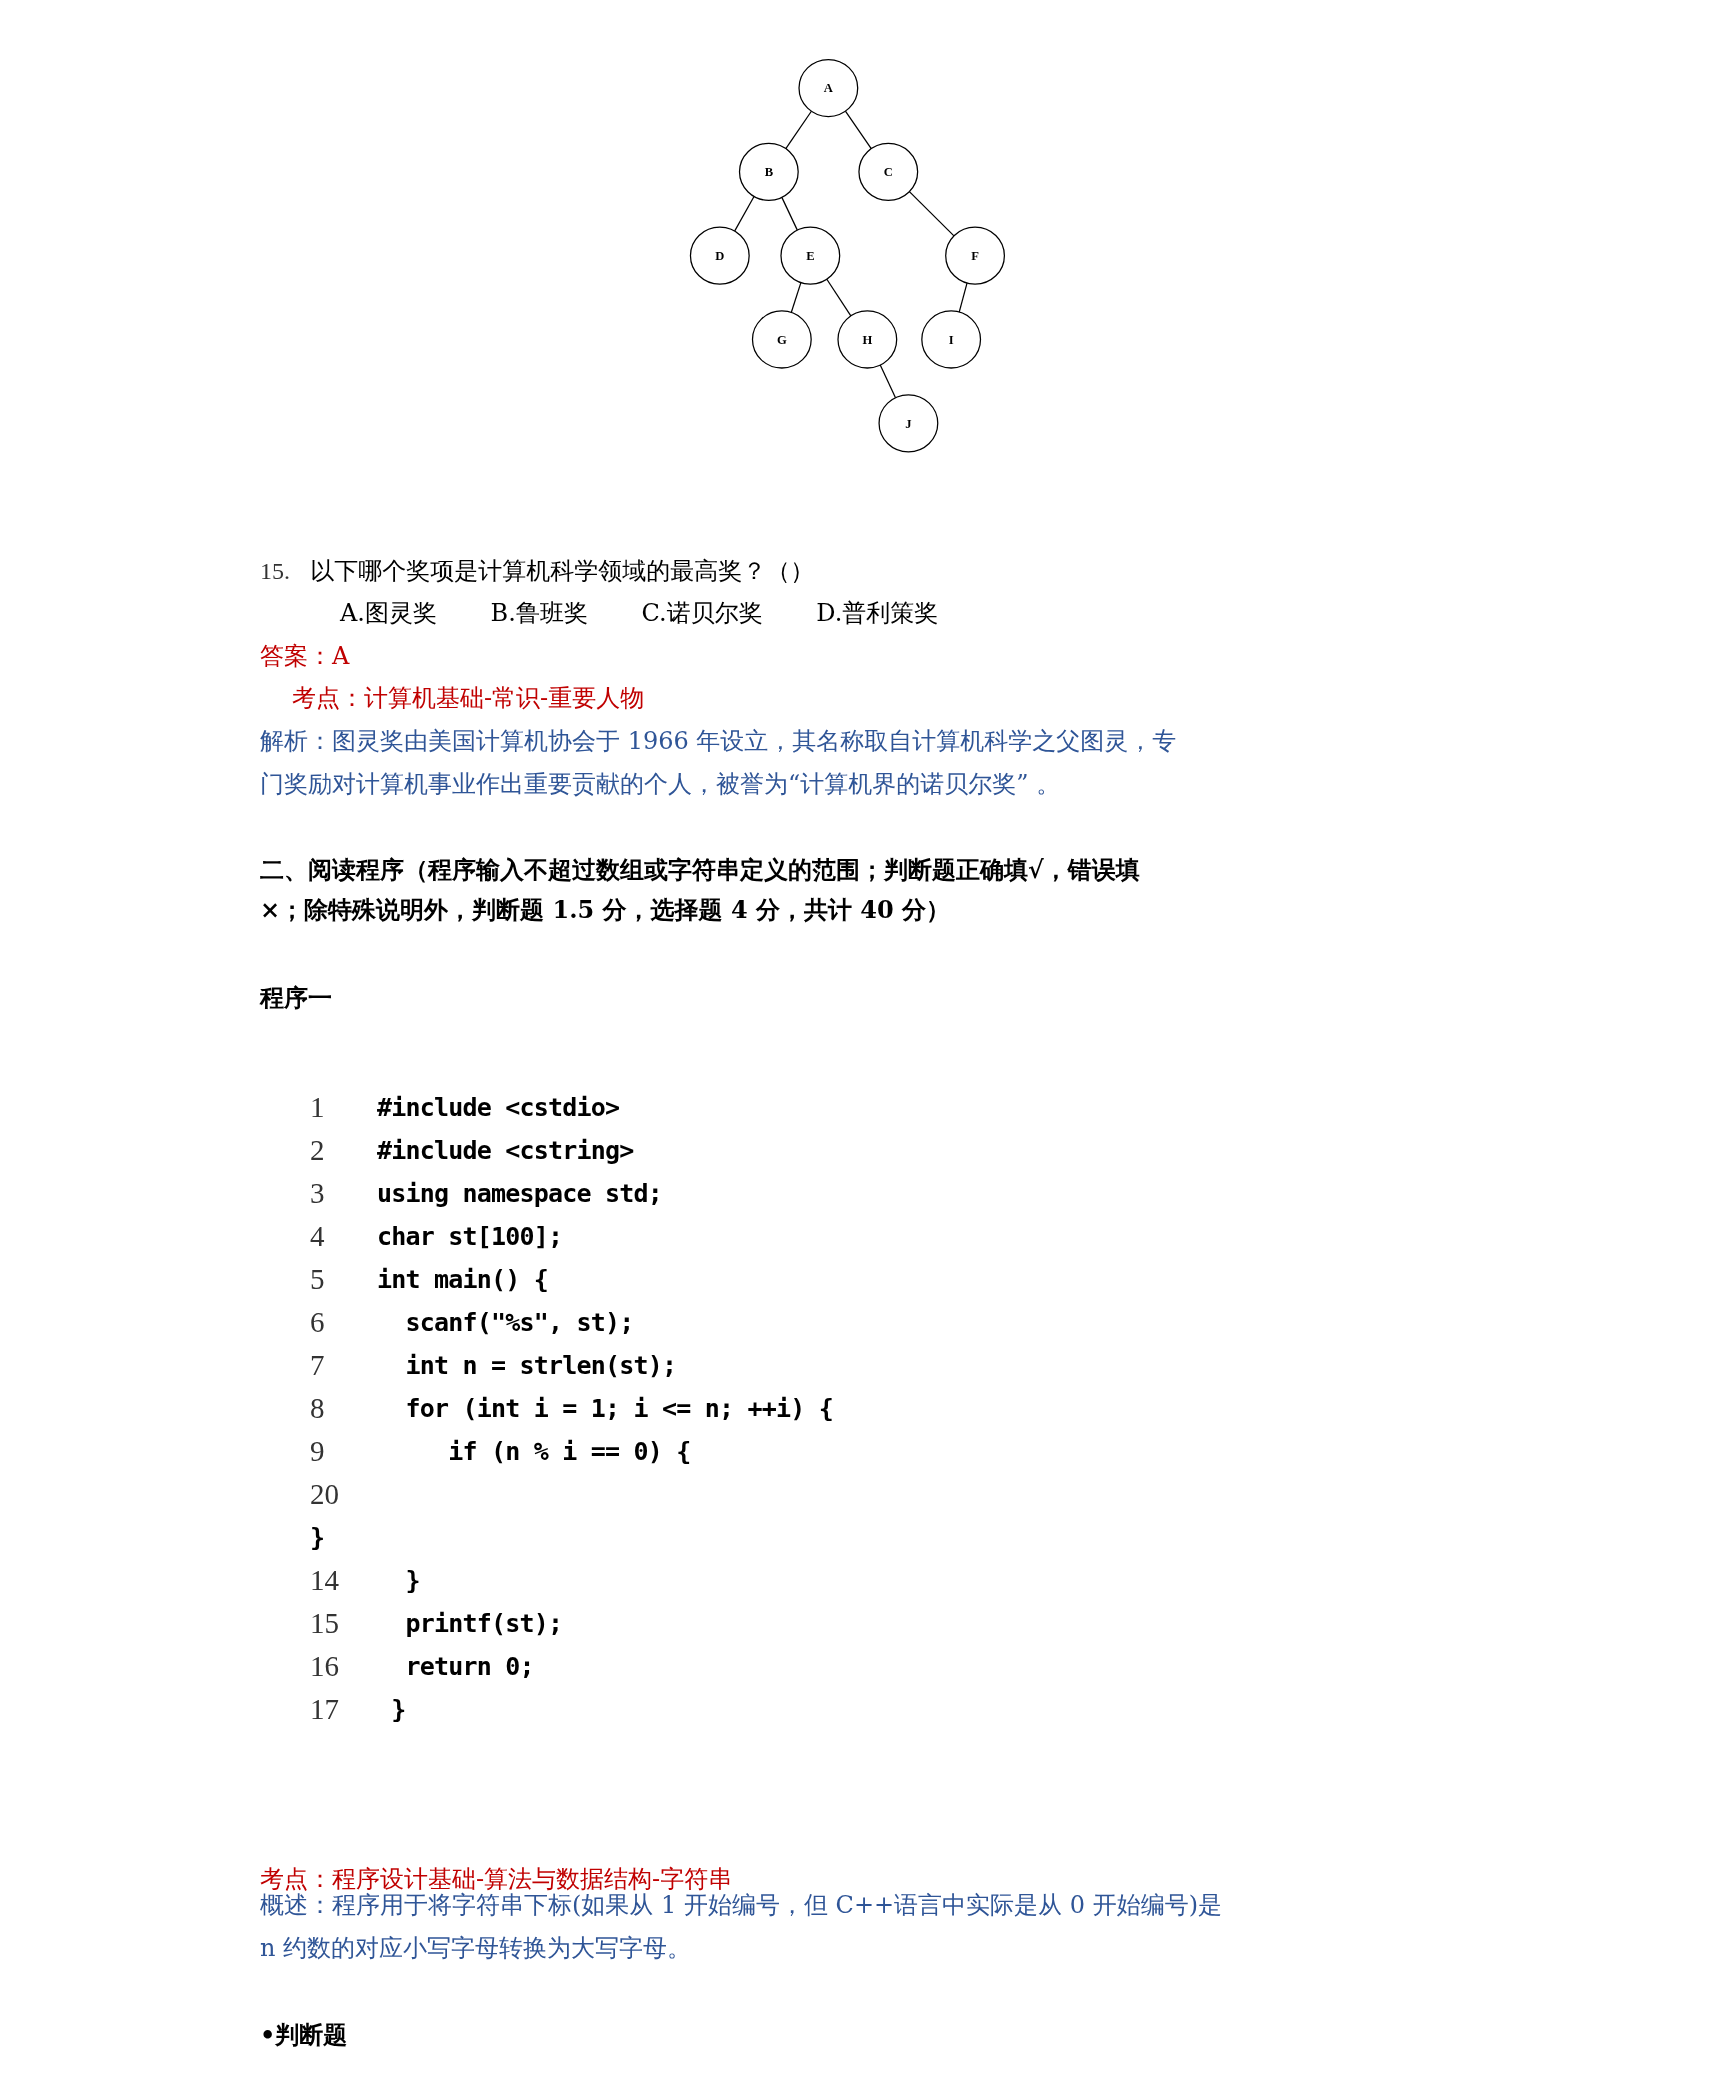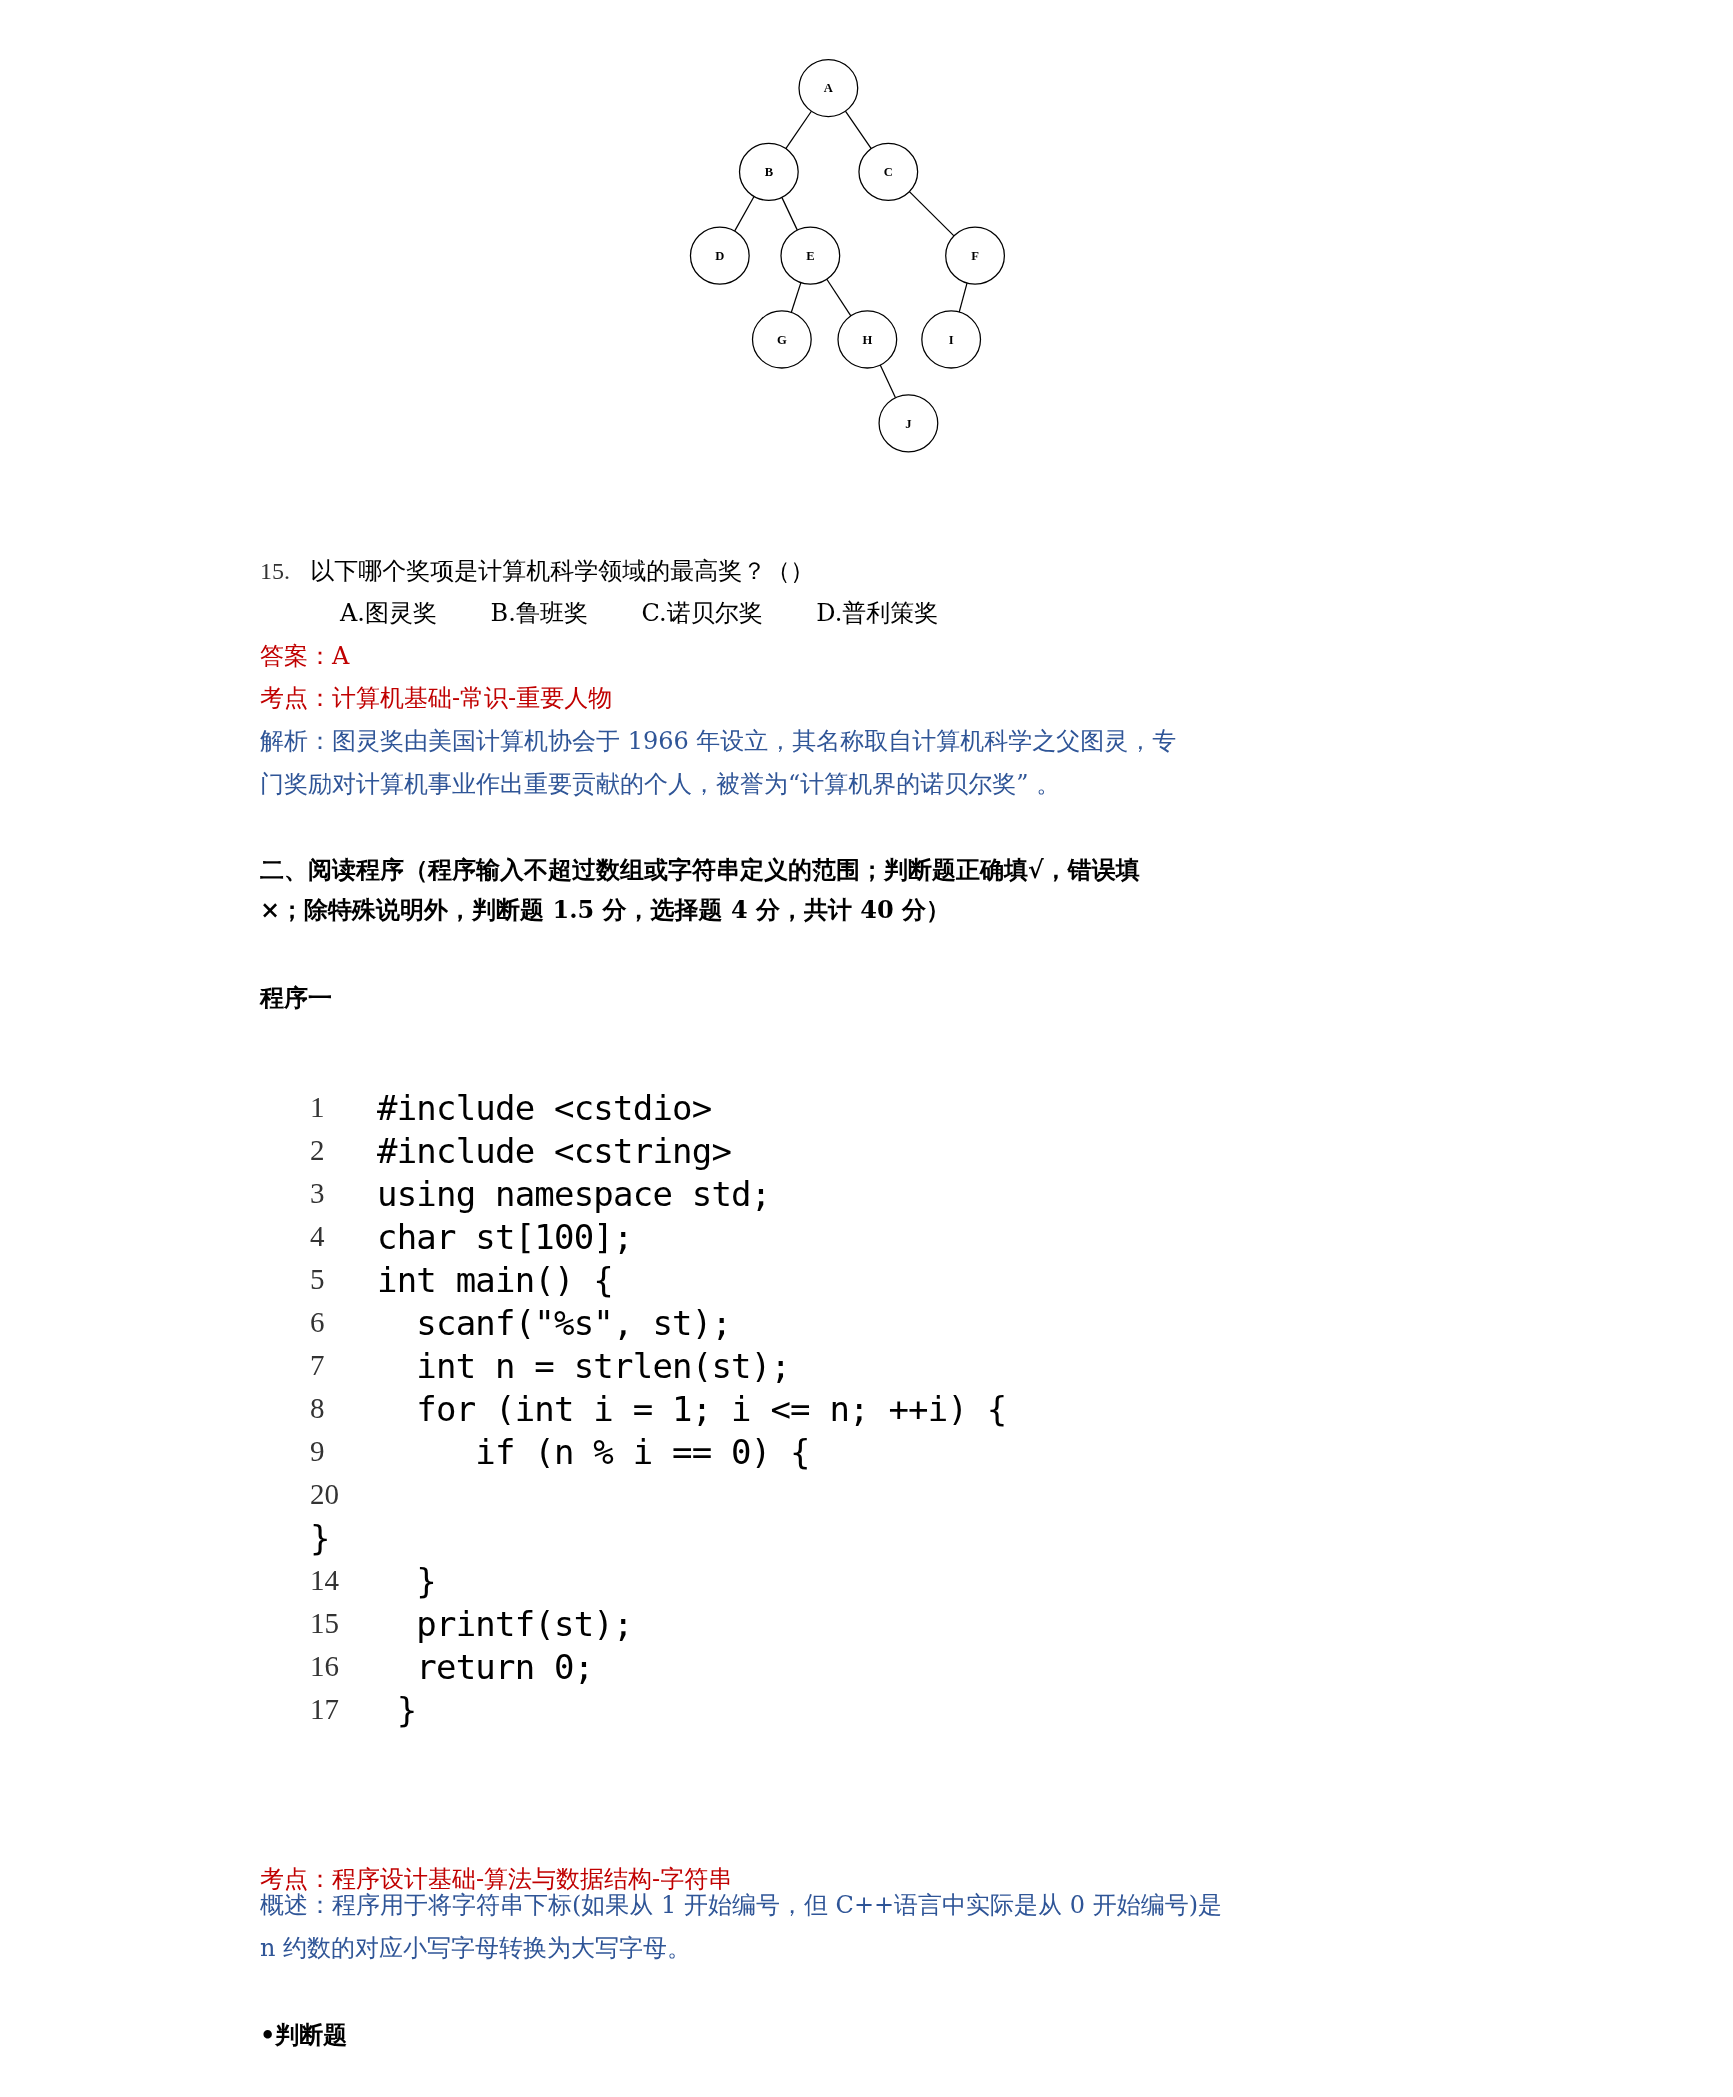--- a/index.html
+++ b/index.html
@@ -12,21 +12,21 @@
   .tree svg text { font-family: "Liberation Serif", "DejaVu Serif", serif; font-weight: bold; }
   .line { position: absolute; left: 260px; font-size: 24px; line-height: 42px; white-space: nowrap; }
   .red { color: #C00000; }
   .blue { color: #2F5597; }
   .bold { font-weight: bold; }
   .num { font-family: "Liberation Serif", "DejaVu Serif", serif; color: #333; }
   .options span { margin-right: 46px; margin-top: 32px; }
   .code-block { position: absolute; left: 310px; top: 1086px; }
   .code-row { height: 43px; display: flex; align-items: center; font-size: 29px; }
   .code-row .ln { width: 67px; font-family: "Liberation Serif", "DejaVu Serif", serif; color: #333; font-size: 29px; }
-  .code-row .src { font-family: "DejaVu Sans Mono", "Liberation Mono", monospace; font-size: 34px; white-space: pre; letter-spacing: -0.8px; }
+  .code-row .src { font-family: "DejaVu Sans Mono", "Liberation Mono", monospace; font-size: 25px; white-space: pre; letter-spacing: -0.8px; font-weight: bold; }
 </style>
 </head>
 <body>
 
 <div class="tree">
   <svg id="tree-svg" width="1733" height="482" xmlns="http://www.w3.org/2000/svg" viewBox="0 0 4132 1150">
       <line x1="1934.4754656643722" y1="265.44604295417884" x2="1873.5245343356278" y2="354.55395704582116" stroke="#000" stroke-width="3"></line>
       <line x1="2015.7136010865875" y1="265.31518229546344" x2="2077.2863989134125" y2="354.68481770453656" stroke="#000" stroke-width="3"></line>
       <line x1="1797.6539209599248" y1="468.6943437051308" x2="1751.3460790400752" y2="551.3056562948692" stroke="#000" stroke-width="3"></line>
       <line x1="1864.0537607627302" y1="470.94244536408826" x2="1900.9462392372698" y2="549.0575546359117" stroke="#000" stroke-width="3"></line>
@@ -82,21 +82,21 @@
   <span class="num">15.</span>
   <span style="margin-left:12.6px;">以下哪个奖项是计算机科学领域的最高奖？（）</span>
 </div>
 <div class="line options" style="top:592px; left:340px;">
   <span>A.图灵奖</span>
   <span>B.鲁班奖</span>
   <span>C.诺贝尔奖</span>
   <span>D.普利策奖</span>
 </div>
 <div class="line red" style="top:635px;">答案：A</div>
-<div class="line red" style="top:677px;">考点：计算机基础-常识-重要人物</div>
+<div class="line red" style="top:677px;margin-left:32px;">考点：计算机基础-常识-重要人物</div>
 <div class="line blue" style="top:720px;">解析：图灵奖由美国计算机协会于 1966 年设立，其名称取自计算机科学之父图灵，专</div>
 <div class="line blue" style="top:763px;">门奖励对计算机事业作出重要贡献的个人，被誉为“计算机界的诺贝尔奖” 。</div>
 
 <div class="line bold" style="top:849px;">二、阅读程序（程序输入不超过数组或字符串定义的范围；判断题正确填√，错误填</div>
 <div class="line bold" style="top:889px;">×；除特殊说明外，判断题 1.5 分，选择题 4 分，共计 40 分）</div>
 <div class="line bold" style="top:977px;">程序一</div>
 
 <div class="code-block" id="code-block">
     <div class="code-row">
       <span class="ln">1</span>

